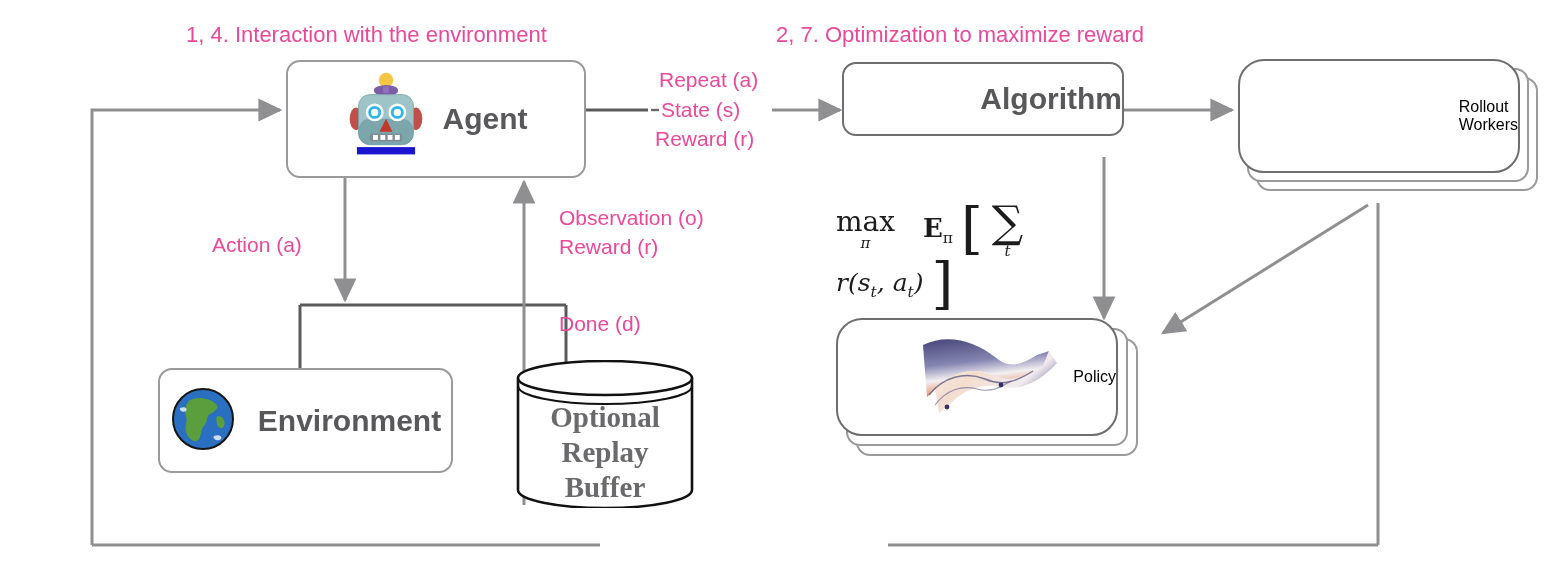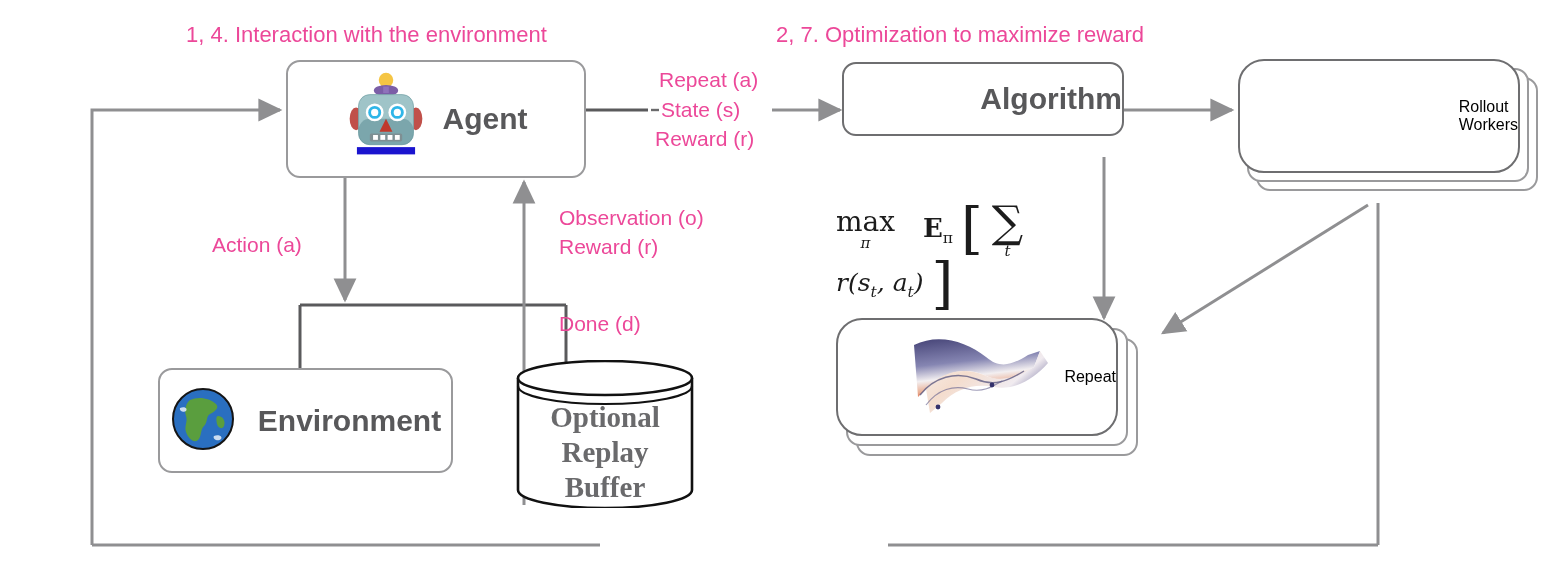--- a/index.html
+++ b/index.html
@@ -165,21 +165,21 @@
             </linearGradient>
           </defs>
           <path d="M6,18 C30,6 58,14 78,30 C92,42 104,38 120,28 L132,24 L126,40 C108,52 92,56 76,48 C58,40 36,44 18,62 L10,70 Z" fill="url(#lg1)" opacity="0.95"></path>
           <path d="M18,62 C34,44 56,40 76,48 C92,56 110,50 126,40 L132,24 L140,36 C126,52 106,64 86,60 C66,56 48,62 34,76 L22,86 Z" fill="url(#lg2)" opacity="0.9"></path>
           <path d="M12,68 C26,50 48,44 68,52 C86,60 100,54 116,44" fill="none" stroke="#5c5a82" stroke-width="1.4" opacity="0.8"></path>
           <path d="M18,78 C30,62 46,58 60,62 C74,66 84,60 94,54" fill="none" stroke="#6a6690" stroke-width="1.2" opacity="0.65"></path>
           <circle cx="30" cy="80" r="2.4" fill="#34316b"></circle>
           <circle cx="84" cy="58" r="2.4" fill="#34316b"></circle>
         </svg>
       </span>
-      <span class="boxtext">Repeat</span>
+      <span class="boxtext">Policy</span>
     </div>
   </div>
 
   <div class="lbl" style="left:212px; top:232px;">Action (a)</div>
 
   <div class="lbl" style="left:559px; top:205px;">Observation (o)</div>
   <div class="lbl" style="left:559px; top:234px;">Reward (r)</div>
   <div class="lbl" style="left:559px; top:263px;margin-top:48px;">Done (d)</div>
 
 

